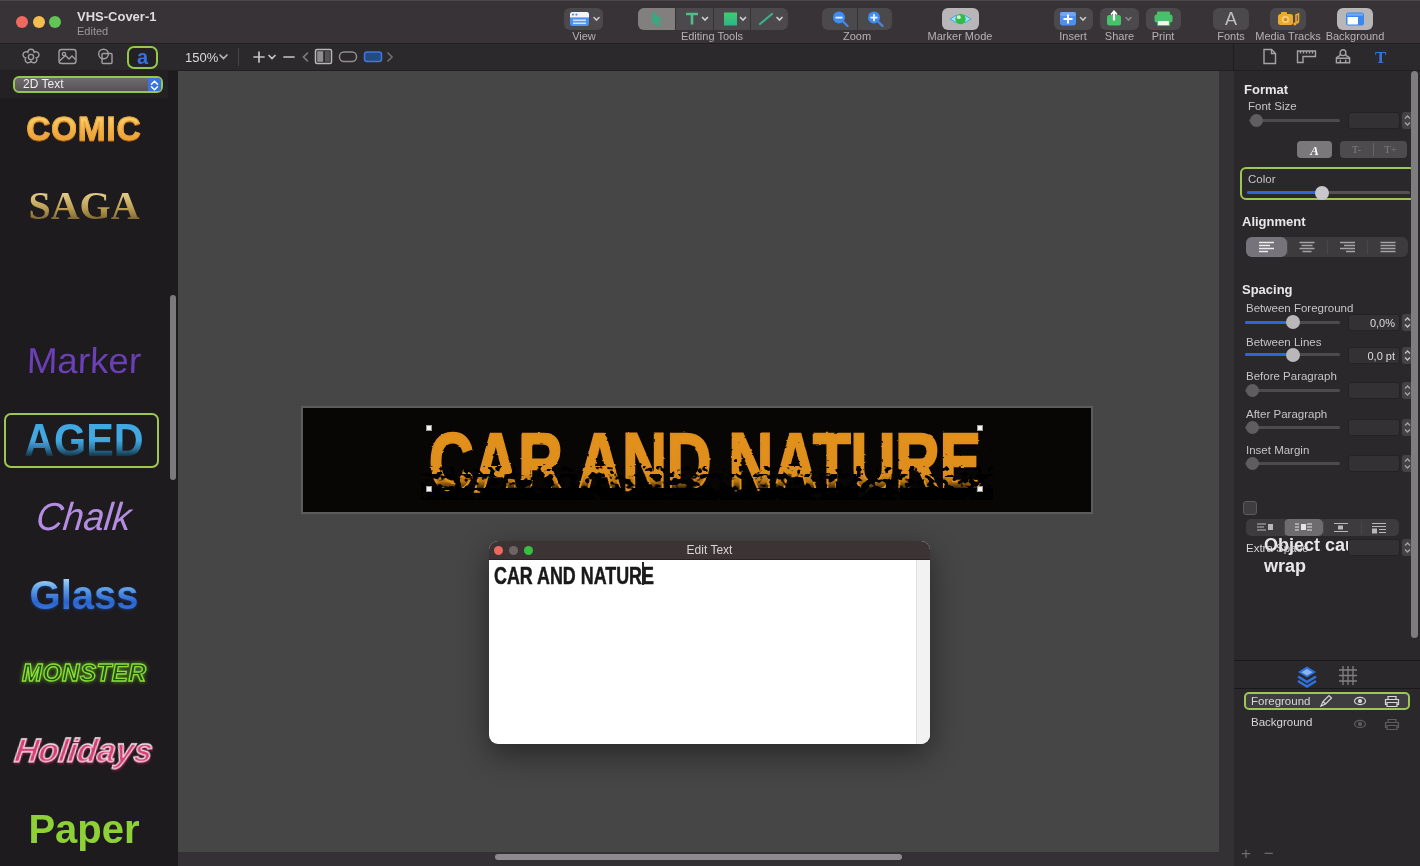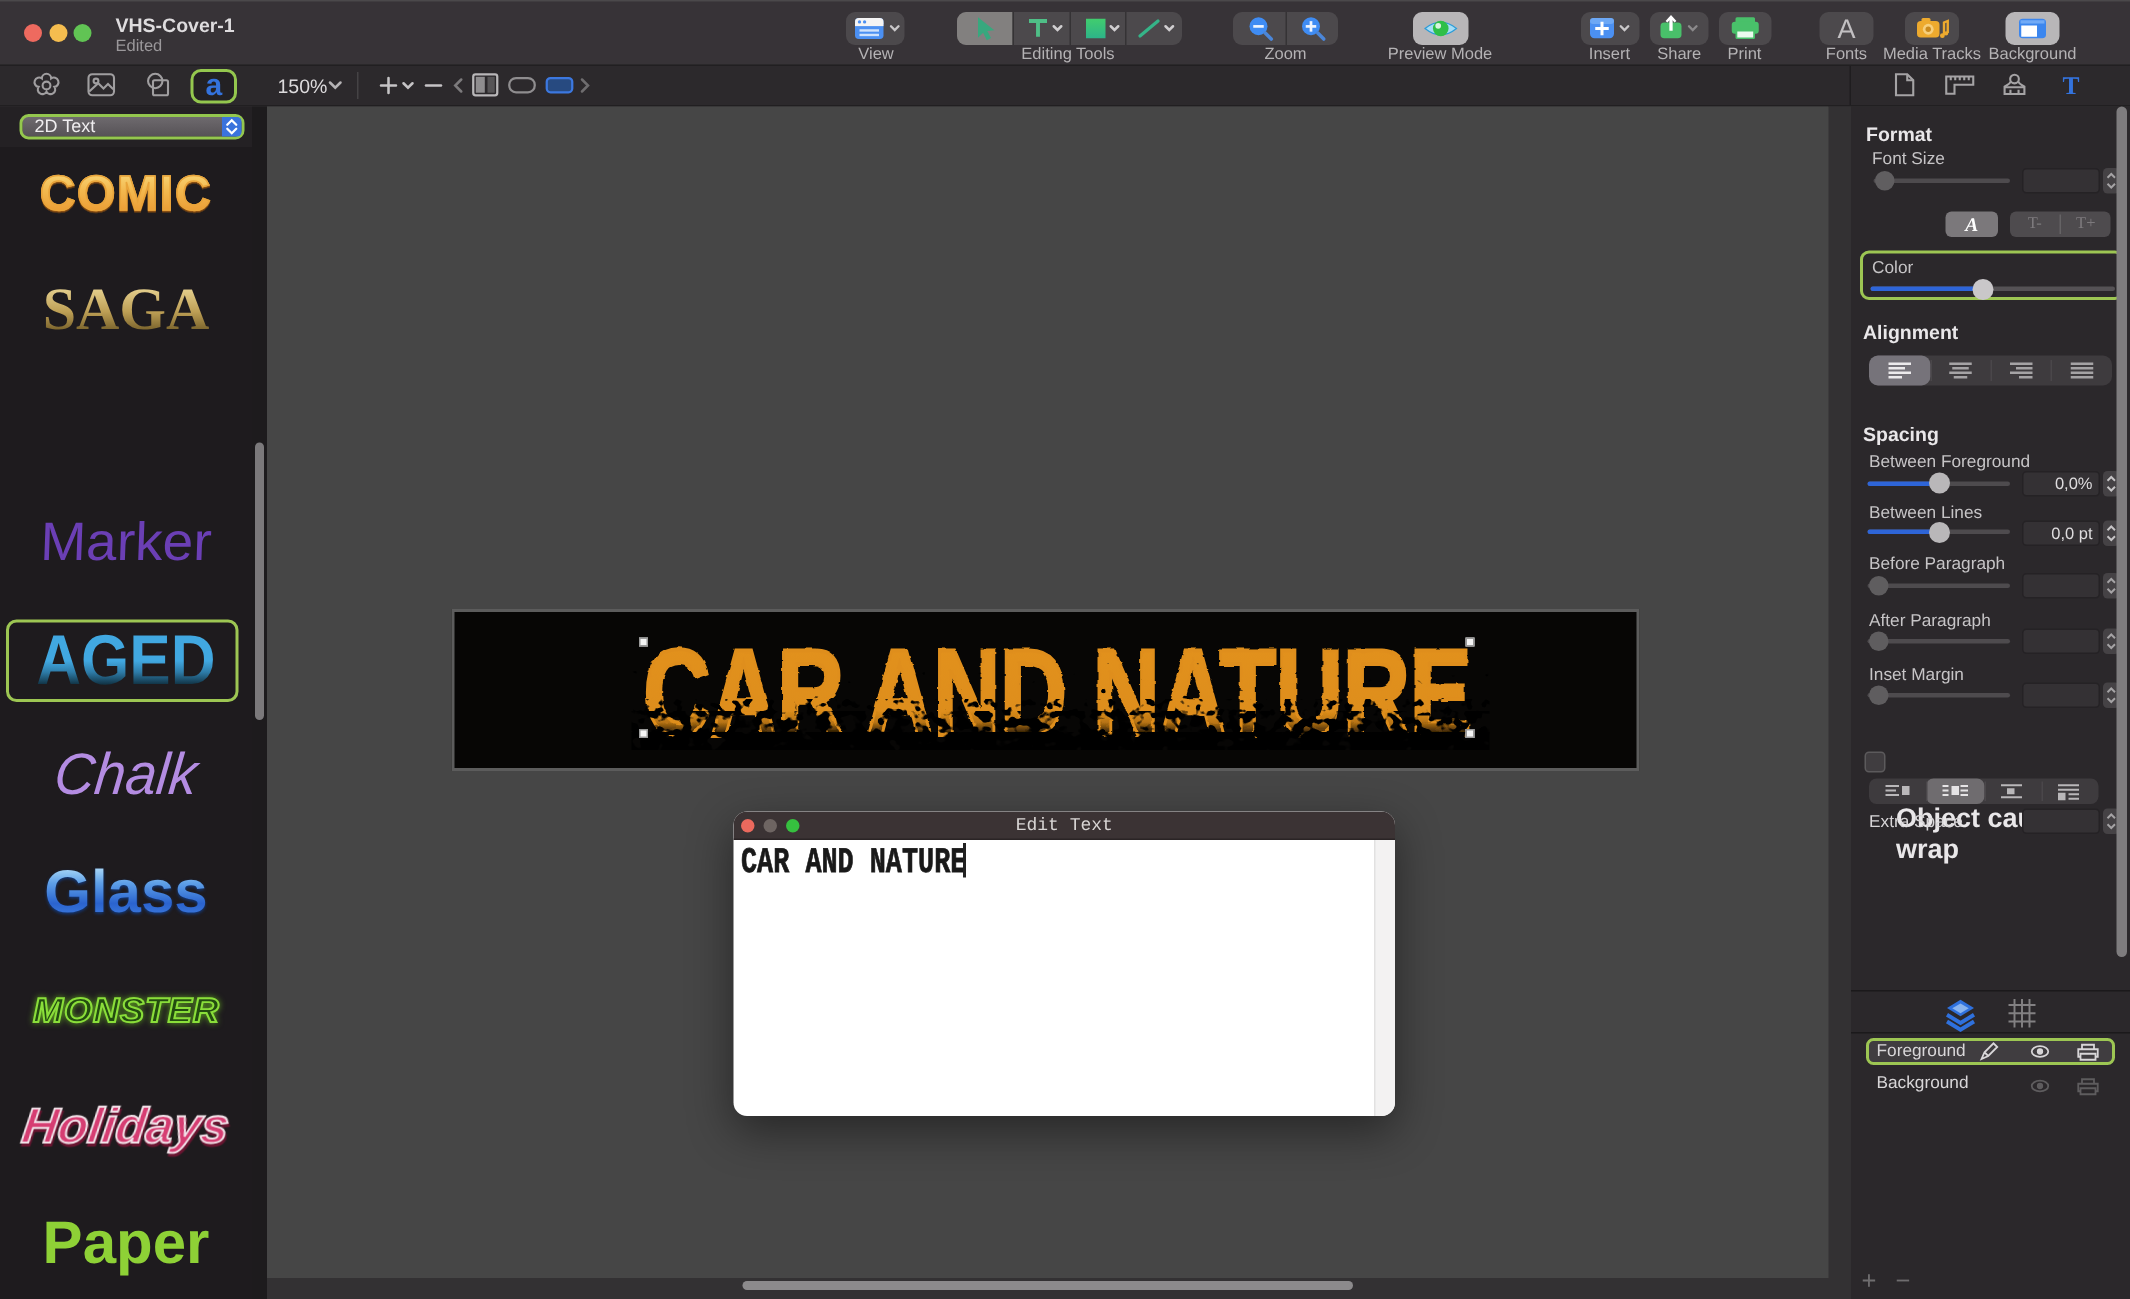--- a/index.html
+++ b/index.html
@@ -33,21 +33,21 @@
   #panel { position:absolute; left:1234px; top:71px; width:186px; height:795px; background:#2b282b; }
   .phead { position:absolute; color:#e9e7e9; font-size:13px; font-weight:bold; }
   .plabel { position:absolute; color:#c6c4c6; font-size:11.5px; }
   .pinput { position:absolute; width:52px; height:17px; background:#343134; border:1px solid #252225; border-radius:3px; color:#dedcde; font-size:11px; text-align:right; padding-right:4px; line-height:16px;}
   .stepper { position:absolute; width:11px; height:17px; background:#454245; border-radius:3px; }
   .slider-track { position:absolute; height:3px; border-radius:2px; background:#4e4b4e; }
   .slider-thumb { position:absolute; width:13px; height:13px; border-radius:50%; background:#b9b7b9; }
 
   
   #editwin { position:absolute; left:489px; top:541px; width:441px; height:203px; border-radius:9px;
-     box-shadow:0 10px 30px rgba(0,0,0,0.45); overflow:hidden; background:#fff;font-family:Liberation Mono, monospace; }
+     box-shadow:0 10px 30px rgba(0,0,0,0.45); overflow:hidden; background:#fff; }
   #editbar { position:absolute; left:0; top:0; width:441px; height:19px; background:#3b3334; border-bottom:1px solid #2a2425; }
 
   
   #banner { position:absolute; left:301px; top:406px; width:792px; height:108px; background:#070605; border:2px solid #5c5c5c; }
   .handle { position:absolute; width:5.5px; height:5.5px; background:#f4f4f4; border:1px solid #9a9a9a; }
 </style>
 </head>
 <body>
 <div id="app">
   <div id="row1">
@@ -108,21 +108,21 @@
     </div>
     <div class="tlabel" style="left:827px; width:60px;">Zoom</div>
 
     <div class="tbtn" style="left:942px; width:37px; background:#b8b6b8;">
       <svg width="37" height="22" style="position:absolute;left:0;top:0;">
         <path d="M8 11 Q18.5 2.5 29 11 Q18.5 19.5 8 11 Z" fill="#a6dcf5" stroke="#2d9cd8" stroke-width="0.8"></path>
         <circle cx="18.5" cy="11" r="5.2" fill="#2fbf48"></circle>
         <circle cx="16.8" cy="9.2" r="1.9" fill="#d9f4de"></circle>
       </svg>
     </div>
-    <div class="tlabel" style="left:915px; width:90px;">Preview Mode</div>
+    <div class="tlabel" style="left:915px; width:90px;">Marker Mode</div>
 
     <div class="tbtn" style="left:1054px; width:39px;">
       <svg width="39" height="22" style="position:absolute;left:0;top:0;">
         <rect x="6" y="4" width="16" height="13.5" rx="3" fill="#4b90f2"></rect>
         <rect x="6" y="4" width="16" height="4" rx="2" fill="#6da8f5"></rect>
         <rect x="13" y="6.5" width="2" height="9" fill="#fff"></rect>
           <rect x="9.5" y="10" width="9" height="2" fill="#fff"></rect>
         <path d="M26.5 9.5 L29 12 L31.5 9.5" stroke="#c9c7c9" stroke-width="1.6" fill="none" stroke-linecap="round"></path>
       </svg>
     </div>

